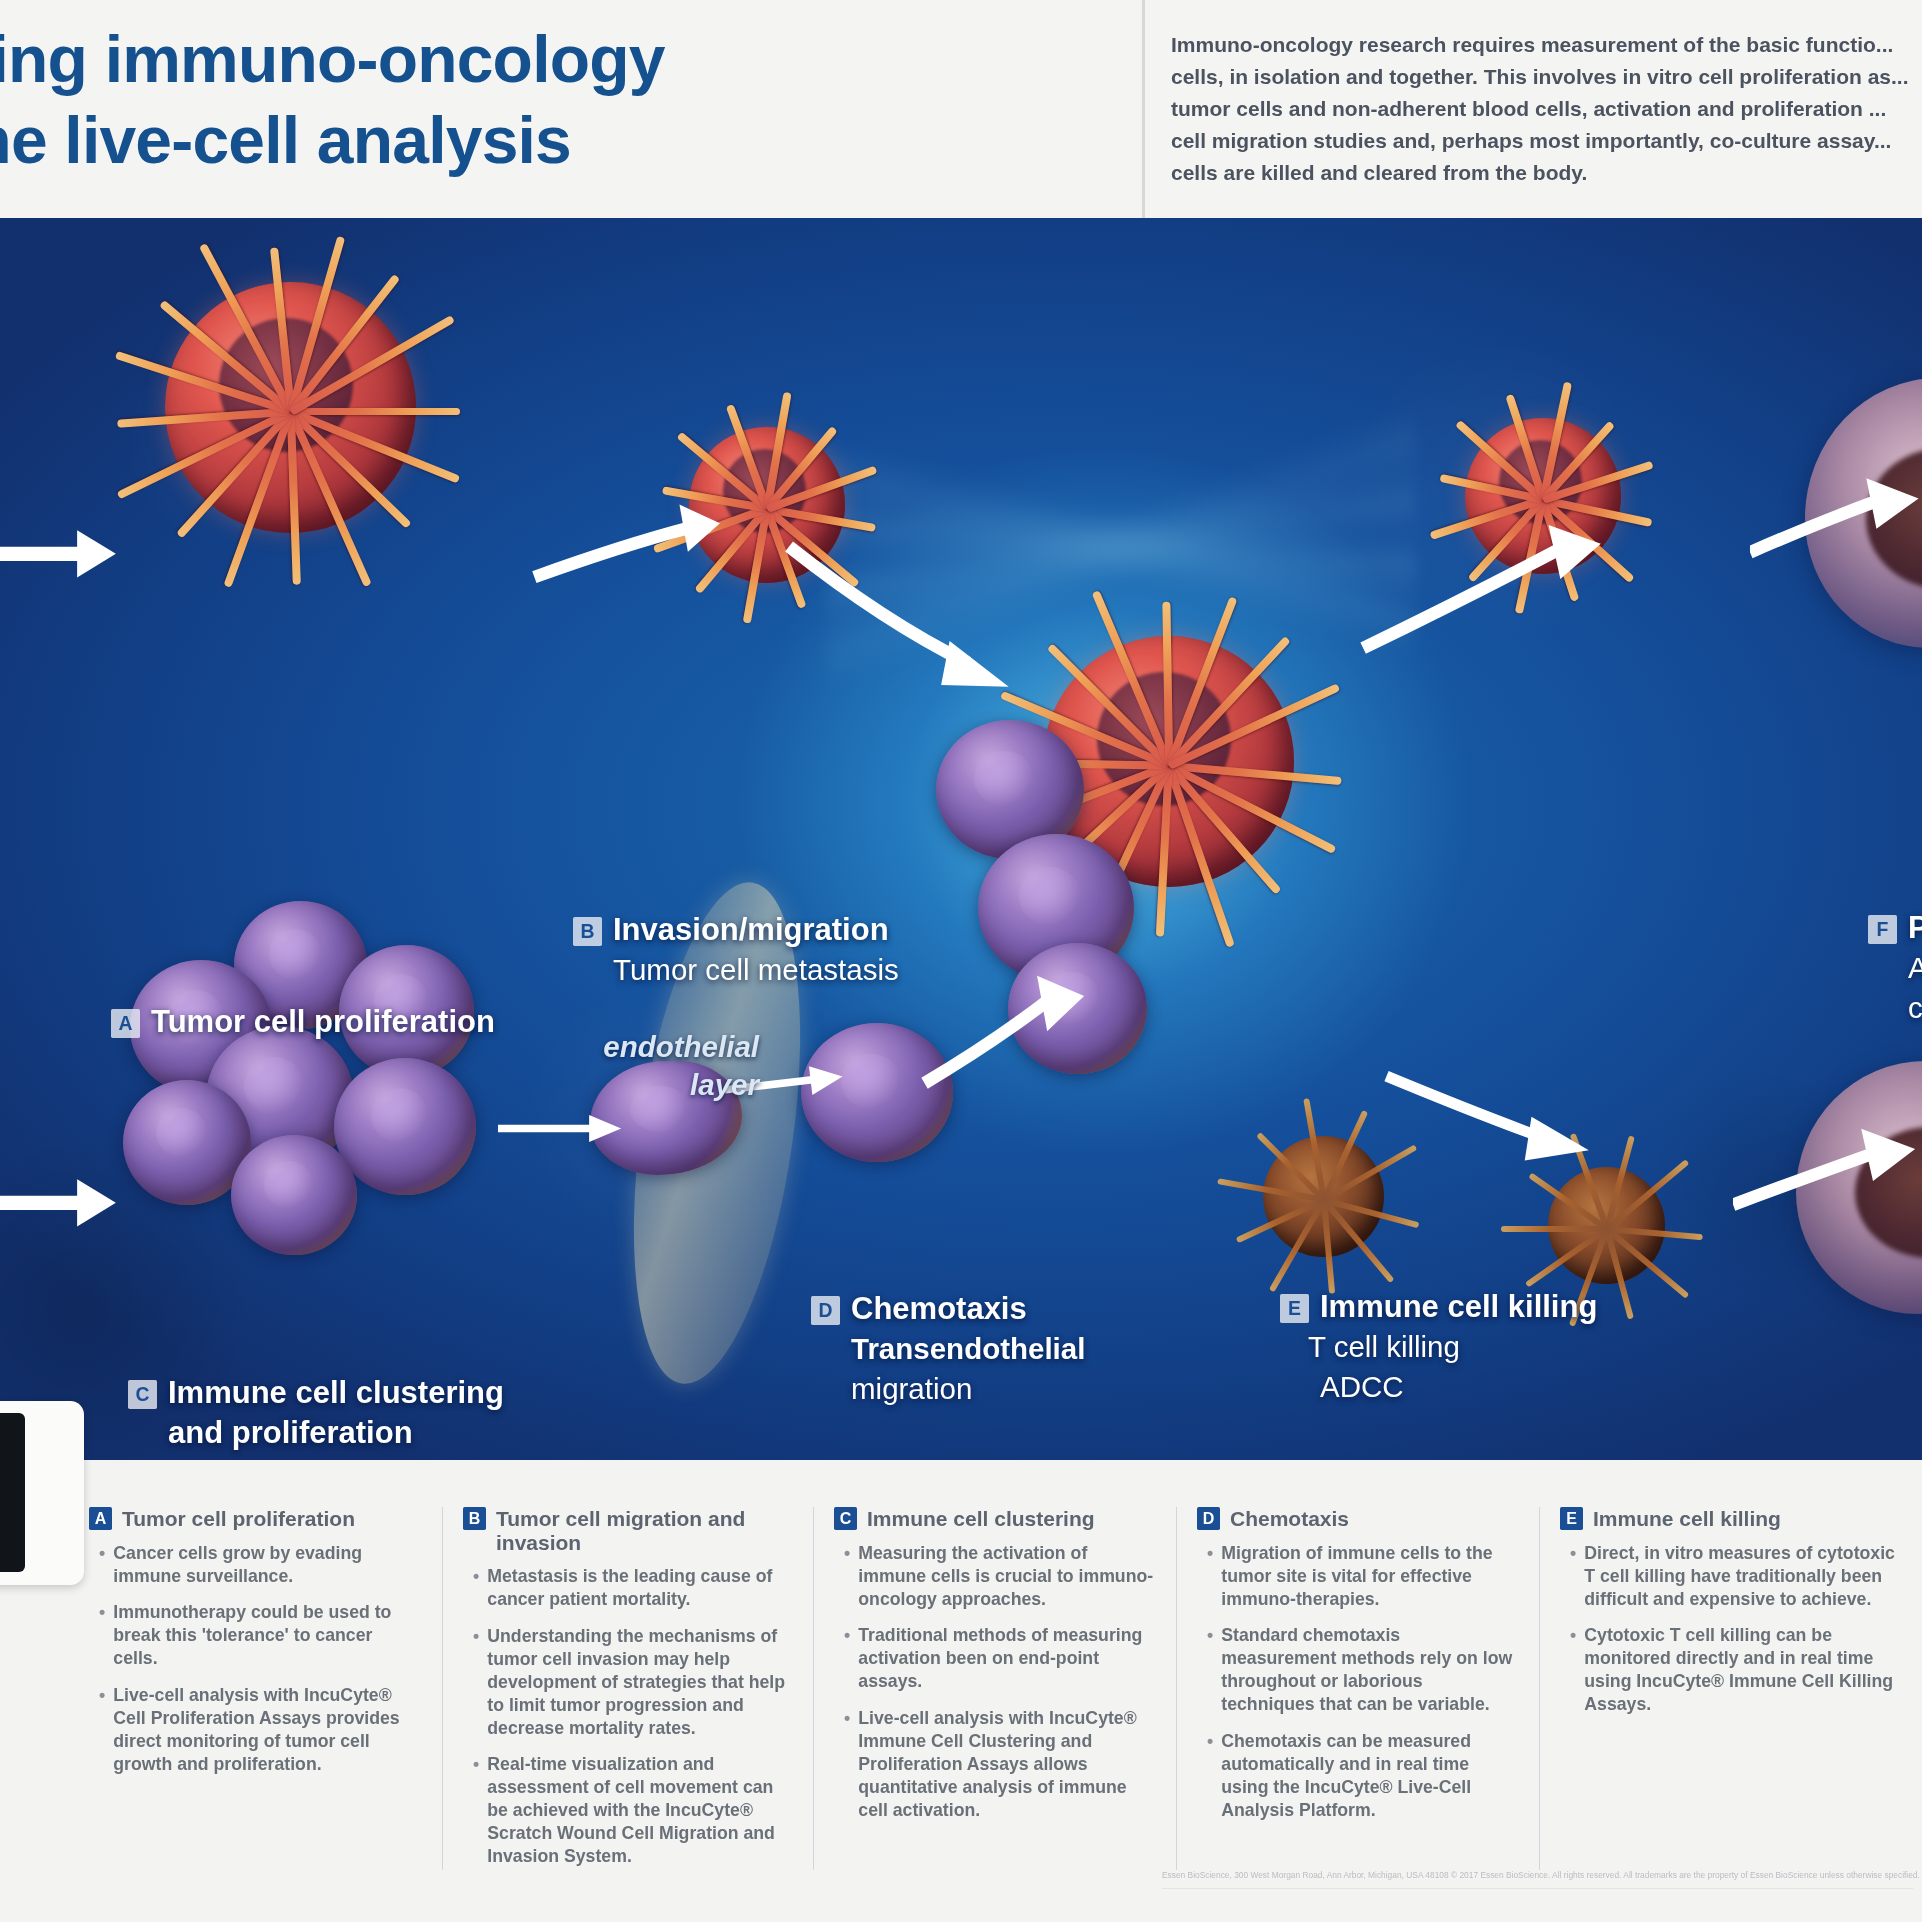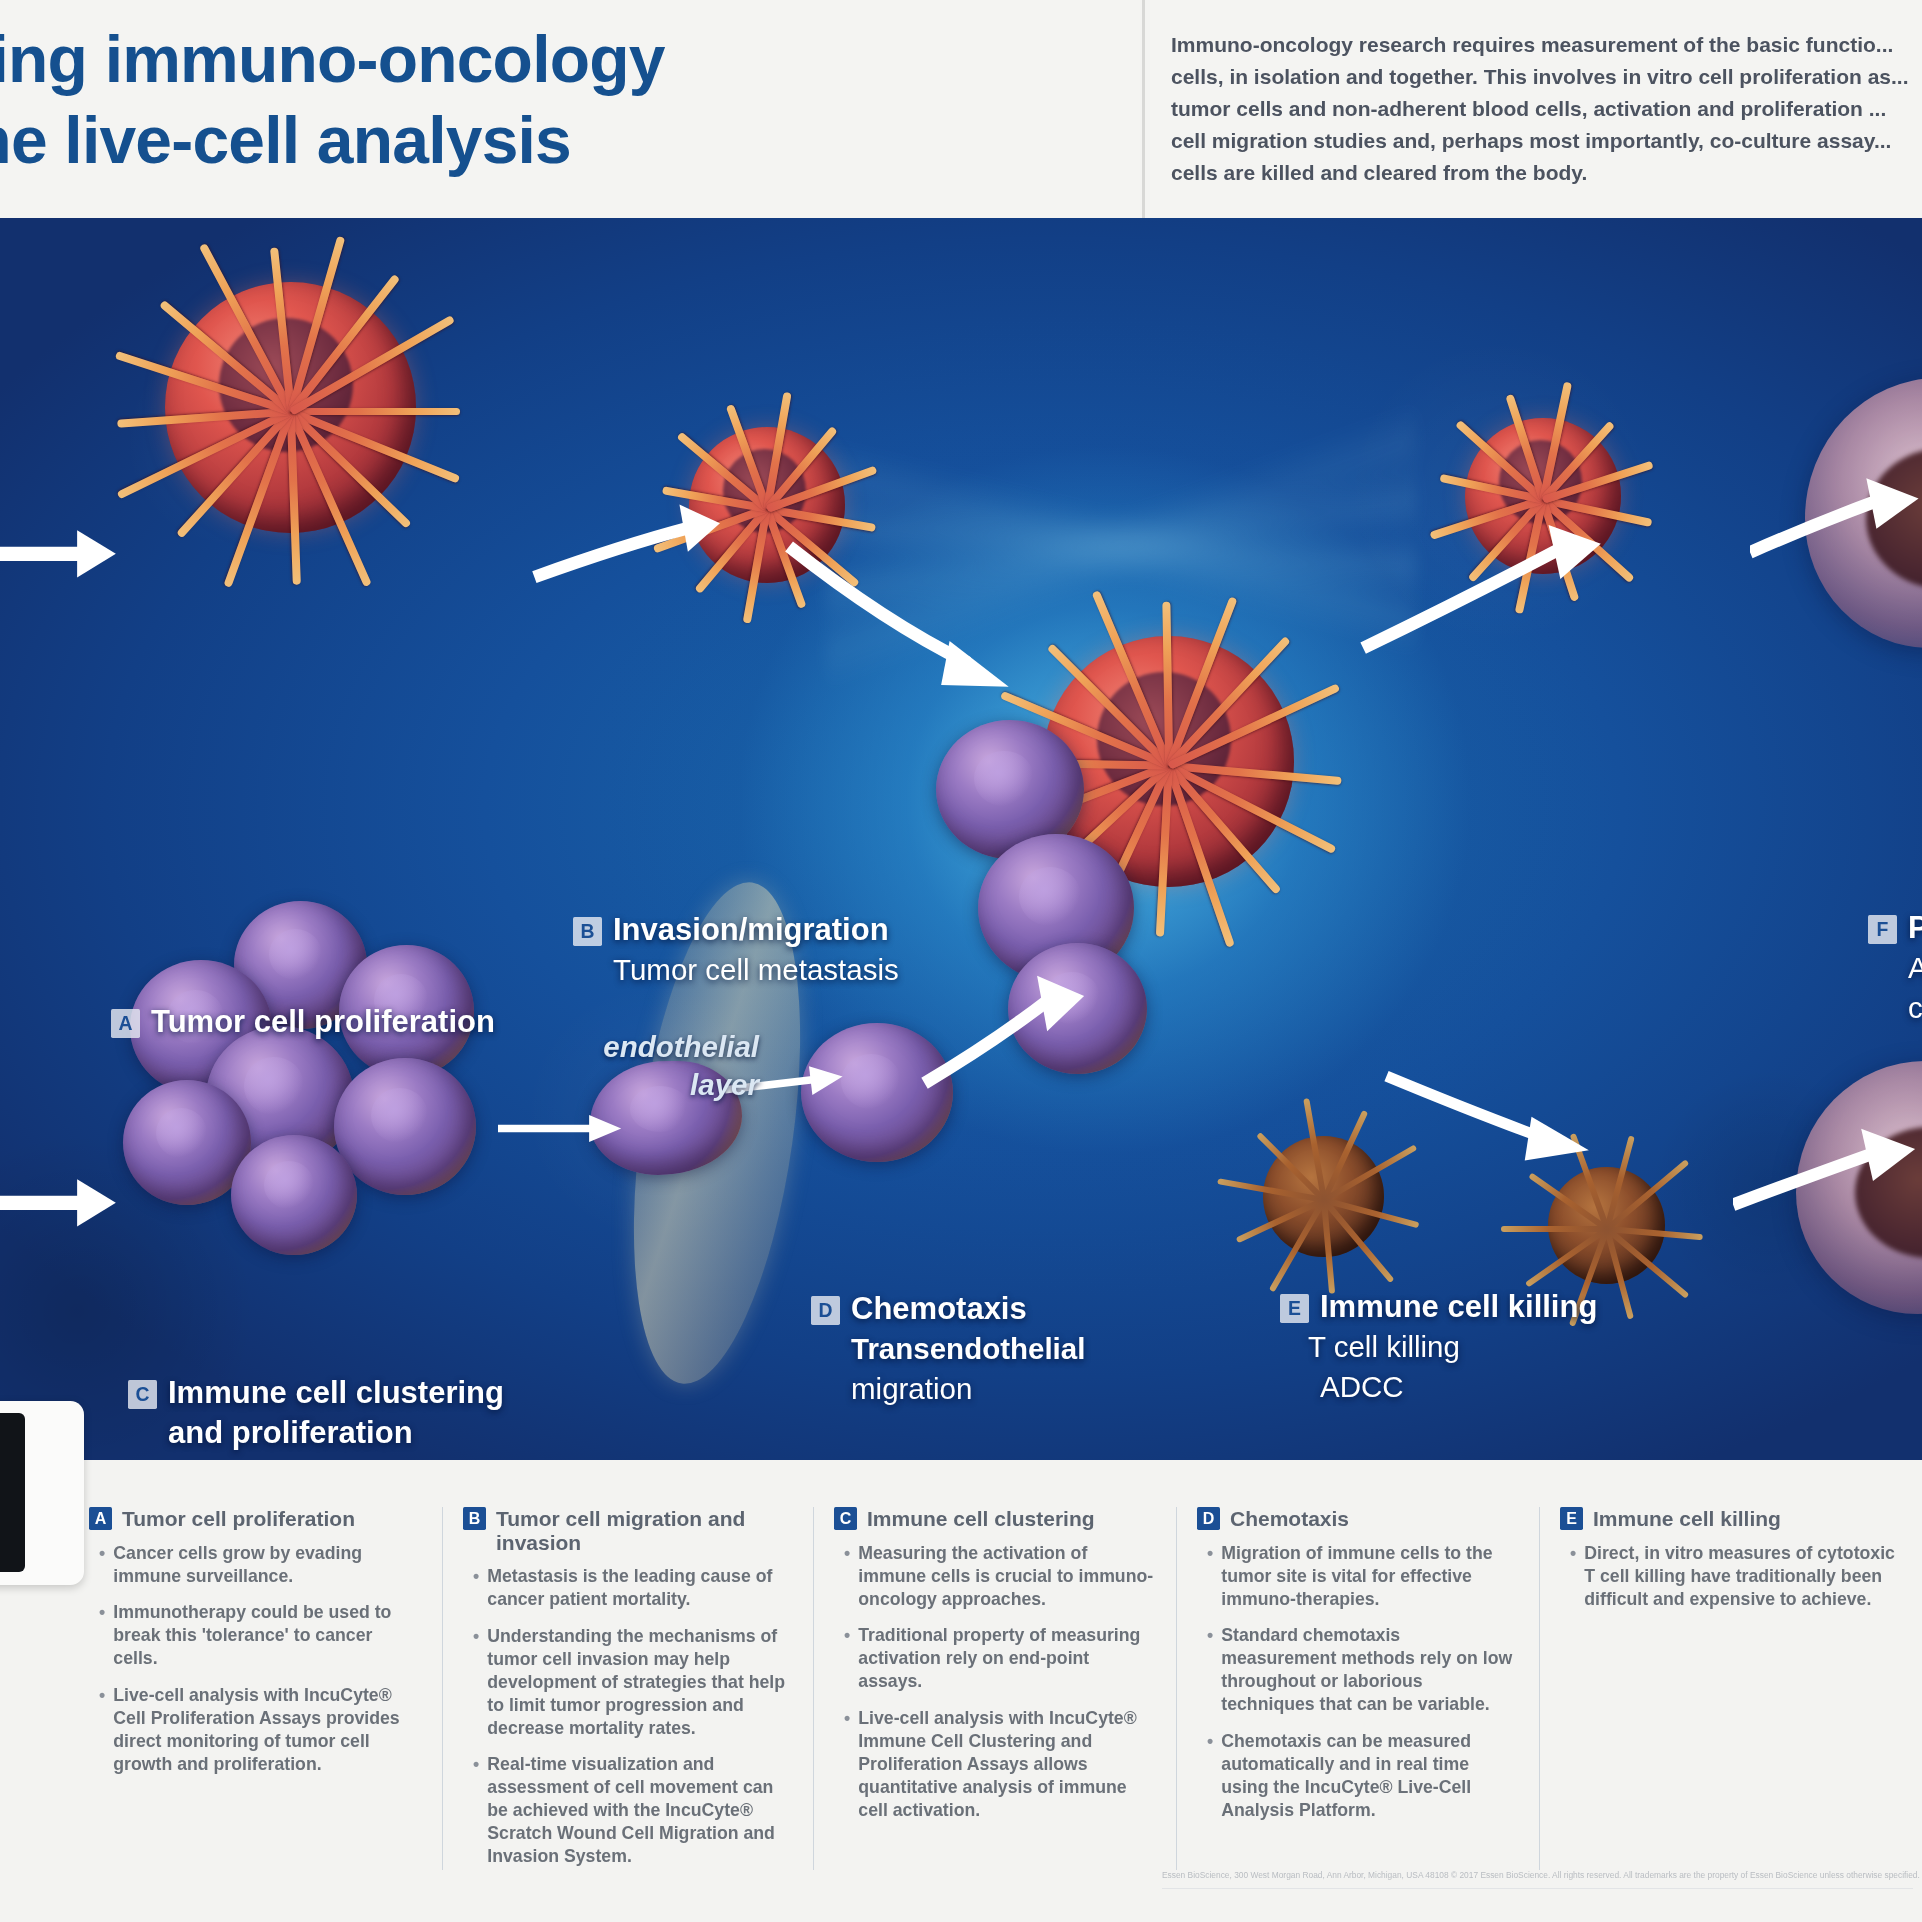--- a/index.html
+++ b/index.html
@@ -404,21 +404,21 @@
         </ul>
       </div>
 
       <div class="col" style="flex:0 0 363px;">
         <div class="col-head">
           <div class="col-badge">C</div>
           <div class="col-title">Immune cell clustering</div>
         </div>
         <ul>
           <li>Measuring the activation of immune cells is crucial to immuno-oncology approaches.</li>
-          <li>Traditional property of measuring activation rely on end-point assays.</li>
+          <li>Traditional methods of measuring activation been on end-point assays.</li>
           <li>Live-cell analysis with IncuCyte® Immune Cell Clustering and Proliferation Assays allows quantitative analysis of immune cell activation.</li>
         </ul>
       </div>
 
       <div class="col" style="flex:0 0 363px;">
         <div class="col-head">
           <div class="col-badge">D</div>
           <div class="col-title">Chemotaxis</div>
         </div>
         <ul>
@@ -428,20 +428,21 @@
         </ul>
       </div>
 
       <div class="col" style="flex:1 1 371px;">
         <div class="col-head">
           <div class="col-badge">E</div>
           <div class="col-title">Immune cell killing</div>
         </div>
         <ul>
           <li>Direct, in vitro measures of cytotoxic T cell killing have traditionally been difficult and expensive to achieve.</li>
+          <li>Cytotoxic T cell killing can be monitored directly and in real time using IncuCyte® Immune Cell Killing Assays.</li>
         </ul>
       </div>
 
     </div>
 
     <div id="copyright">Essen BioScience, 300 West Morgan Road, Ann Arbor, Michigan, USA 48108    © 2017 Essen BioScience. All rights reserved. All trademarks are the property of Essen BioScience unless otherwise specified.</div>
     <div id="bottom-rule"></div>
   </div>
 
 </div>

